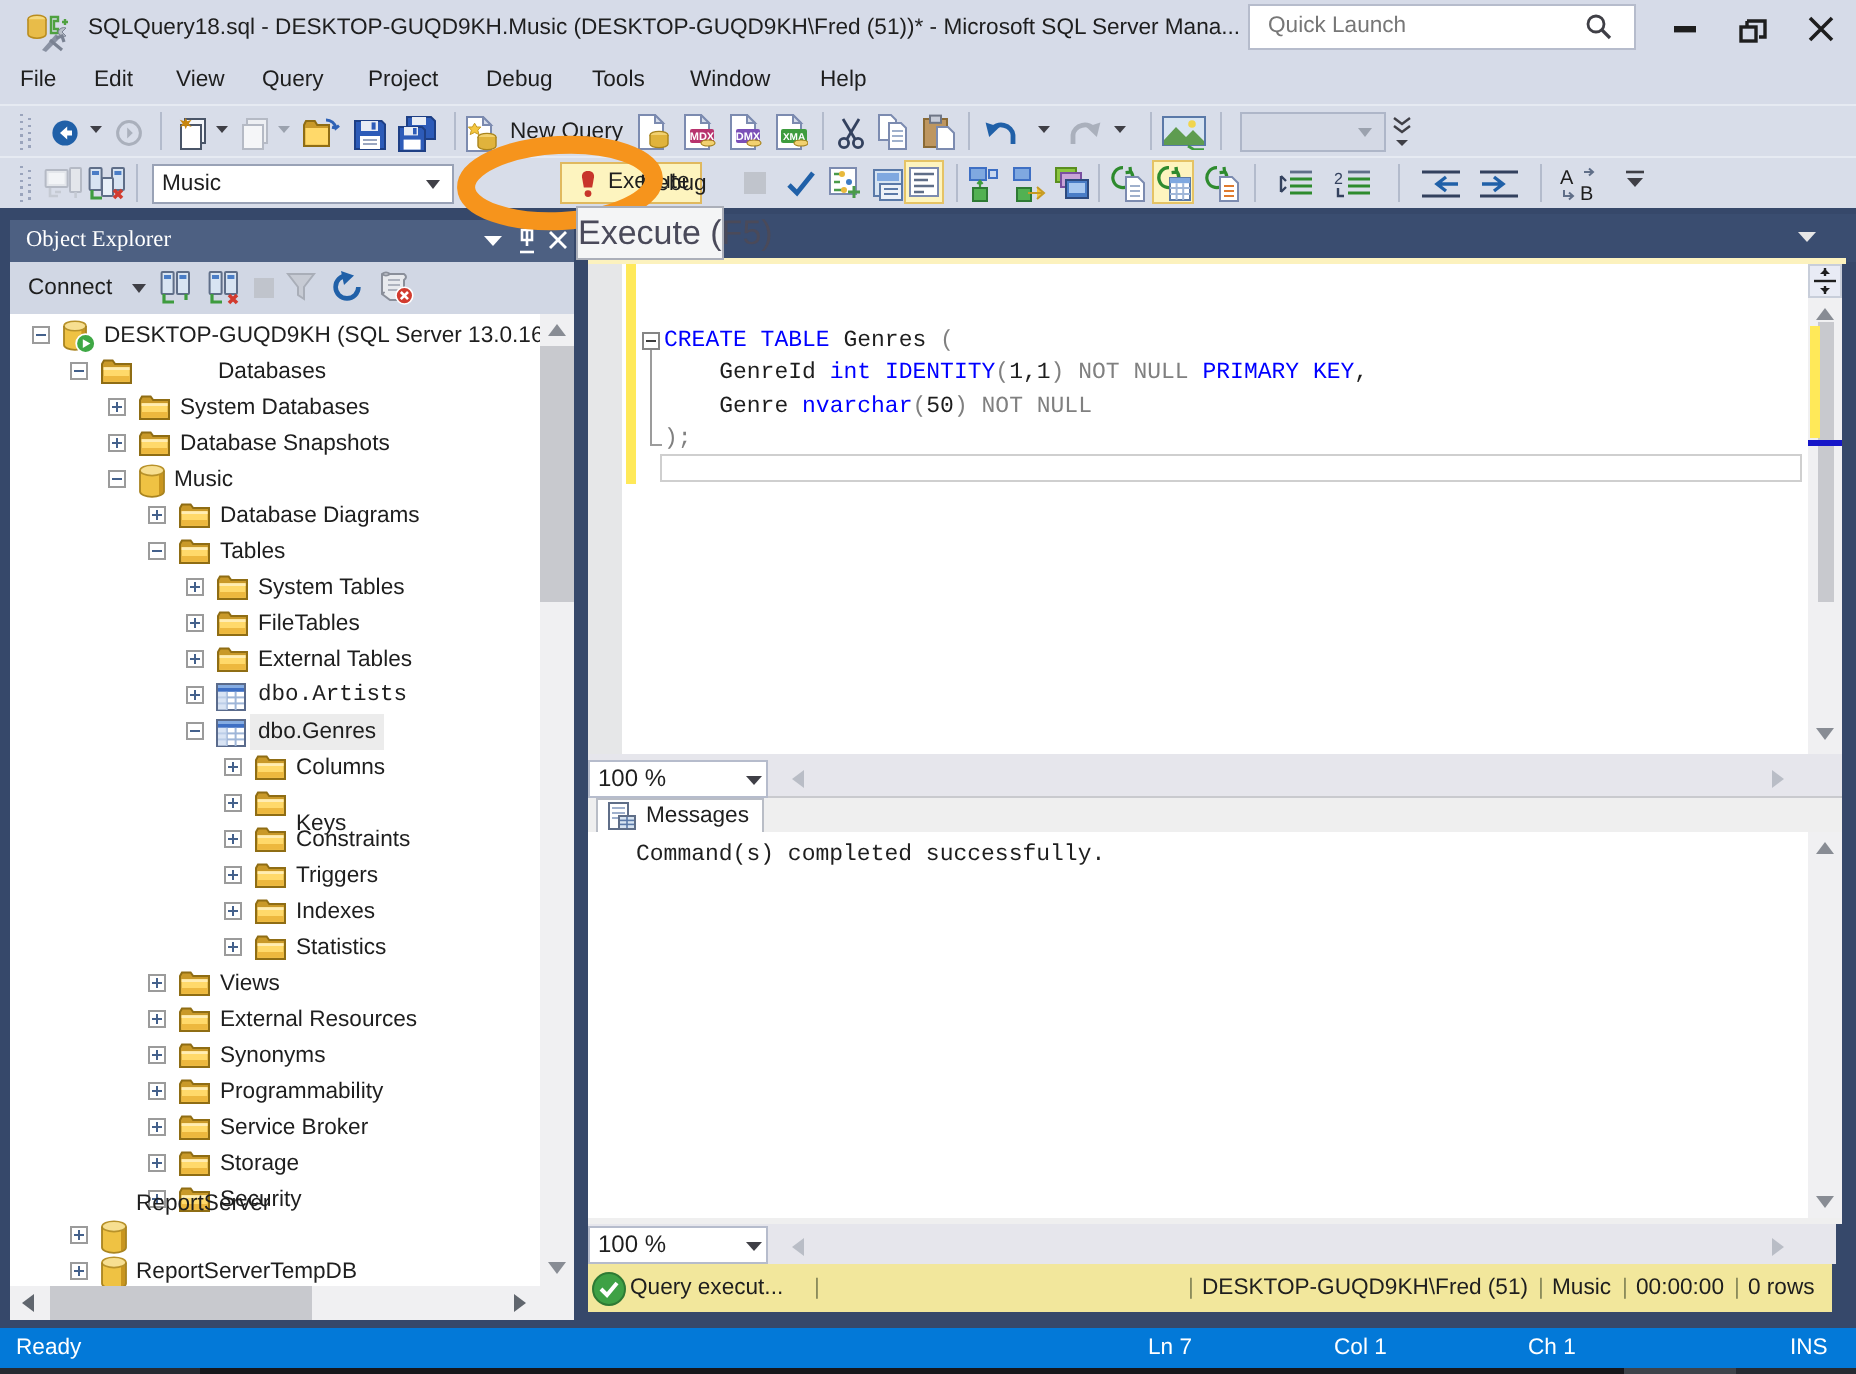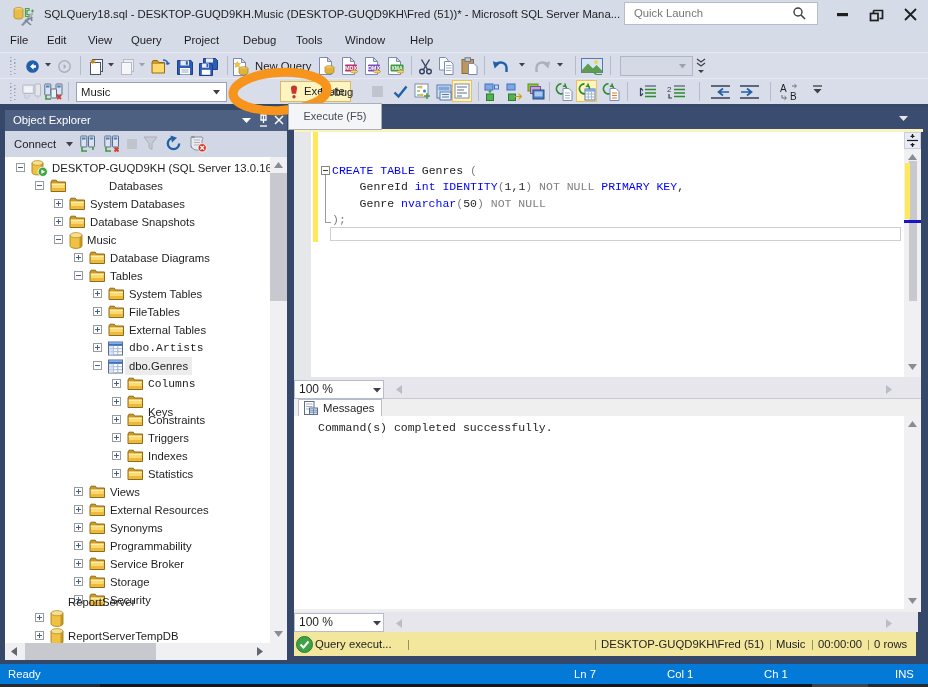--- a/index.html
+++ b/index.html
@@ -14,21 +14,21 @@
   .menuitem{position:absolute;top:0;height:24px;line-height:24px;}
   .sep{position:absolute;top:3px;width:1px;height:19px;background:#B3BBCC;}
   .grip{position:absolute;left:10px;top:4px;width:6px;height:18px;
     background-image:repeating-linear-gradient(to bottom,#9AA4BC 0 1.2px,transparent 1.2px 3.4px),repeating-linear-gradient(to bottom,#9AA4BC 0 1.2px,transparent 1.2px 3.4px);
     background-size:1.5px 100%,1.5px 100%;background-position:0 0,3.5px 1.7px;background-repeat:no-repeat;}
   
   #ql{left:624px;top:2px;width:194px;height:23px;background:#fff;border:1px solid #B6BCCC;box-sizing:border-box;color:#777;line-height:21px;padding-left:9px;}
   
   #dock{left:0;top:104px;width:928px;height:560px;background:#36486A;}
   
-  #oehdr{left:5px;top:6px;width:282px;height:21px;background:#4D6082;color:#fff;line-height:21px;}
+  #oehdr{left:5px;top:6px;width:282px;height:21px;background:#4D6082;color:#fff;line-height:21px;font-family:Liberation Serif, serif;}
   #oetb{left:5px;top:27px;width:282px;height:26px;background:#D1D7E4;}
   #oetree{left:5px;top:53px;width:282px;height:503px;background:#fff;overflow:hidden;}
   .trow{position:absolute;height:18px;line-height:18px;white-space:nowrap;}
   .expander{position:absolute;width:9px;height:9px;background:#fff;border:1px solid #9B9B9B;box-sizing:border-box;}
   .expander:before{content:"";position:absolute;left:1px;top:3px;width:5px;height:1px;background:#44618C;}
   .expander.plus:after{content:"";position:absolute;left:3px;top:1px;width:1px;height:5px;background:#44618C;}
   #tabstrip{left:294px;top:3px;width:634px;height:24px;background:#3A4D70;}
   #tabactive{position:absolute;left:1px;top:0;width:265px;height:24px;background:#FCF2BE;line-height:24px;}
   #tabline{left:294px;top:25px;width:629px;height:3px;background:#FCF2BE;}
   #editor{left:294px;top:28px;width:634px;height:245px;background:#fff;}
@@ -41,21 +41,21 @@
   #zoomrow1{left:294px;top:273px;width:627px;height:22px;background:#E6E6EC;border-bottom:1px solid #C9CACE;box-sizing:border-box;}
   #msgpane{left:294px;top:295px;width:634px;height:213px;background:#EFEFEF;}
   #zoomrow2{left:294px;top:508px;width:624px;height:20px;background:#E6E6EC;}
   #yellowbar{left:294px;top:528px;width:622px;height:24px;background:#F2E79C;}
   #yellowbar .sbtxt{height:24px;line-height:24px;}
   .combo{position:absolute;width:90px;height:19px;background:#fff;border:1px solid #B6BCCC;box-sizing:border-box;line-height:17px;font-size:12px;}
   
   #statusbar{left:0;top:664px;width:928px;height:20px;background:#0379D8;color:#fff;}
   .sbtxt{position:absolute;top:0;height:20px;line-height:20px;}
   .icon{position:absolute;}
-  #tooltip{left:288px;top:103px;width:94px;height:27px;background:#F4F5F6;border:1px solid #ABAFB9;box-sizing:border-box;color:#4A4A5A;line-height:25px;text-align:center;z-index:60;white-space:nowrap;font-size:11px;}
+  #tooltip{left:288px;top:103px;width:74px;height:27px;background:#F4F5F6;border:1px solid #ABAFB9;box-sizing:border-box;color:#4A4A5A;line-height:25px;text-align:center;z-index:60;white-space:nowrap;font-size:17px;}
   #annot{left:220px;top:58px;z-index:50;pointer-events:none;}
 </style>
 </head>
 <body>
 <div id="app">
 
   <div id="titlebar" class="abs">
     <svg class="icon" style="left:13px;top:7px" width="22" height="19" viewBox="0 0 22 19">
       <ellipse cx="5.5" cy="2.6" rx="4.5" ry="2" fill="#F5D97E" stroke="#B98C1E" stroke-width="0.8"></ellipse>
       <path d="M1 2.6 v7.5 a4.5 2 0 0 0 9 0 v-7.5" fill="#E8BC49" stroke="#B98C1E" stroke-width="0.8"></path>
@@ -567,21 +567,21 @@
           <rect x="1" y="4.9" width="4.4" height="9.1" fill="#C9D8F0" opacity="0.7"></rect>
         </svg>
 <div class="trow" style="left:124px;top:200px;background:#ECECEC;padding:0 4px;margin-left:-4px;">dbo.Genres</div>
 <div class="expander plus" style="left:107px;top:222px"></div>
 <svg class="icon" style="left:122px;top:220px" width="17" height="14" viewBox="0 0 17 14">
           <path d="M1 3 L1 12.5 L15.5 12.5 L15.5 3 L7.6 3 L6.3 1.2 L2 1.2 Z" fill="#C99929" stroke="#8F6D14" stroke-width="1"></path>
           <path d="M1.8 4.6 L14.8 4.6 L14.8 11.9 L1.8 11.9 Z" fill="#FFD96A"></path>
           <path d="M1.8 4.6 L14.8 4.6 L14.8 6 L1.8 6 Z" fill="#FFEDB3"></path>
           <path d="M1.8 9 L14.8 9 L14.8 11.9 L1.8 11.9 Z" fill="#EDB83E"></path>
         </svg>
-<div class="trow" style="left:143px;top:218px;font-family:Liberation Mono, monospace;">Columns</div>
+<div class="trow" style="left:143px;top:218px;">Columns</div>
 <div class="expander plus" style="left:107px;top:240px"></div>
 <svg class="icon" style="left:122px;top:238px" width="17" height="14" viewBox="0 0 17 14">
           <path d="M1 3 L1 12.5 L15.5 12.5 L15.5 3 L7.6 3 L6.3 1.2 L2 1.2 Z" fill="#C99929" stroke="#8F6D14" stroke-width="1"></path>
           <path d="M1.8 4.6 L14.8 4.6 L14.8 11.9 L1.8 11.9 Z" fill="#FFD96A"></path>
           <path d="M1.8 4.6 L14.8 4.6 L14.8 6 L1.8 6 Z" fill="#FFEDB3"></path>
           <path d="M1.8 9 L14.8 9 L14.8 11.9 L1.8 11.9 Z" fill="#EDB83E"></path>
         </svg>
 <div class="trow" style="left:143px;top:246px;">Keys</div>
 <div class="expander plus" style="left:107px;top:258px"></div>
 <svg class="icon" style="left:122px;top:256px" width="17" height="14" viewBox="0 0 17 14">

